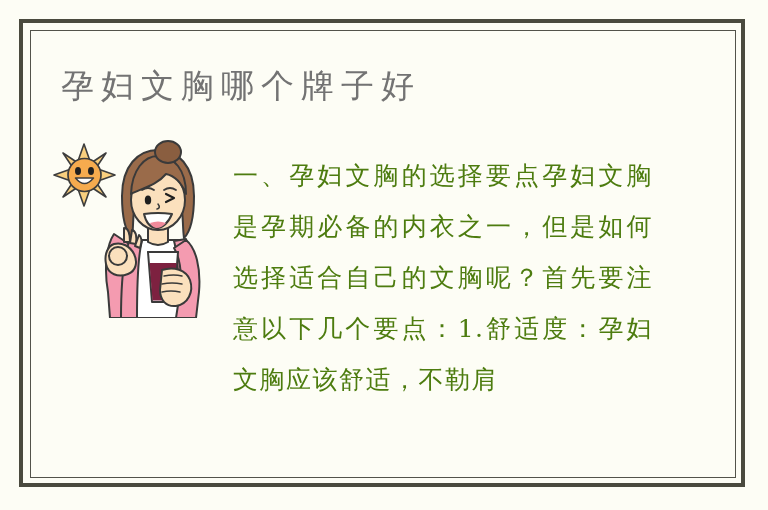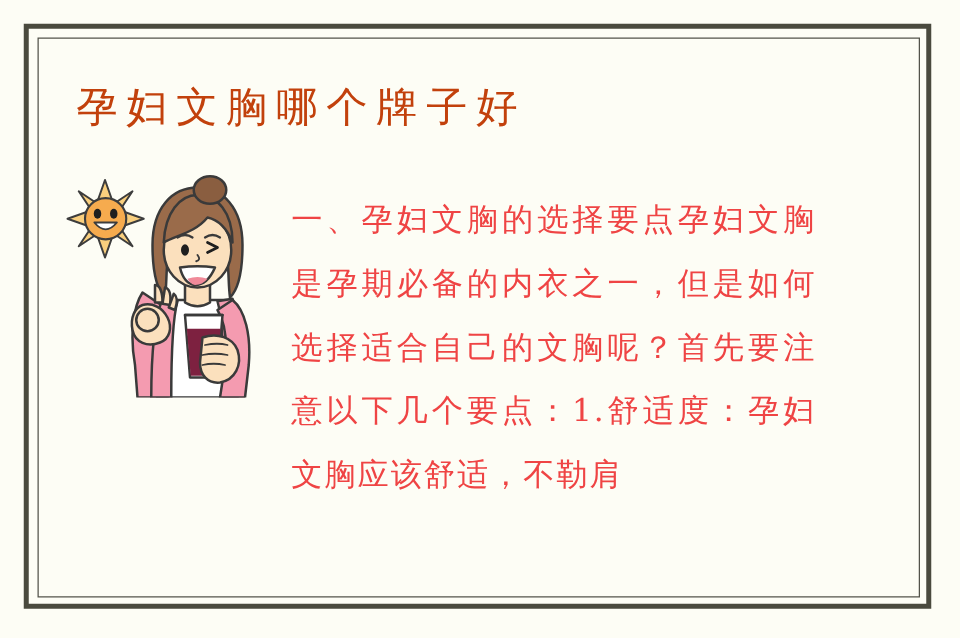--- a/index.html
+++ b/index.html
@@ -44,21 +44,21 @@
   }
 
   
   .title {
     position: absolute;
     left: 61px;
     top: 64px;
     font-size: 33px;
     line-height: 44px;
     letter-spacing: 7px;
-    color: #c2410c;
+    color: #737373;
     font-family: "DejaVu Sans", "Liberation Sans", sans-serif;
     font-weight: 400;
     white-space: nowrap;
   }
 
   
   .content {
     position: absolute;
     left: 48px;
     top: 140px;
@@ -77,21 +77,21 @@
   .illustration svg { display: block; }
 
   
   .body-text {
     position: absolute;
     left: 185px;
     top: 10px;
     width: 420px;
     font-size: 25px;
     line-height: 51px;
-    color: #ef4444;
+    color: #4d7c0f;
     font-family: "DejaVu Serif", "Liberation Serif", serif;
     letter-spacing: 1.5px;
     text-align: justify;
     text-justify: inter-character;
   }
 </style>
 </head>
 <body>
 
 <div id="page">

